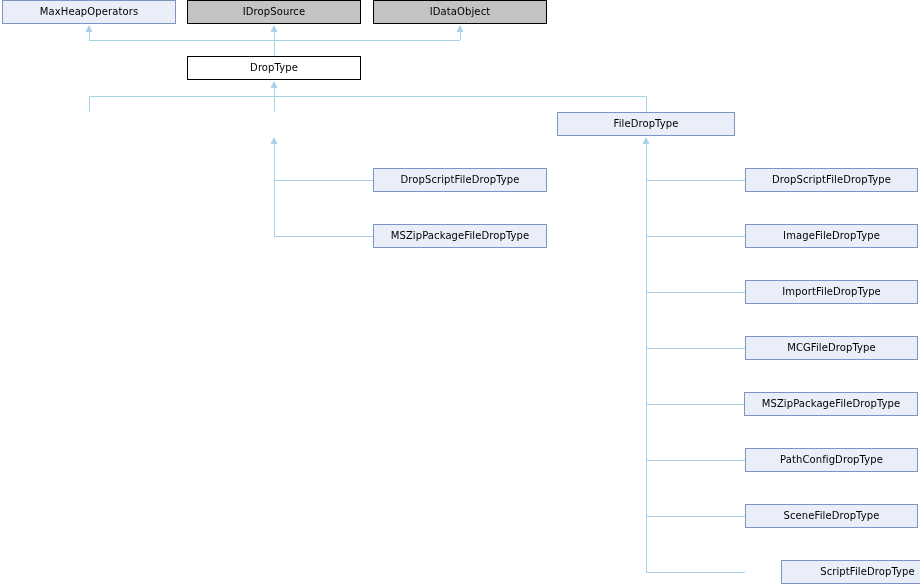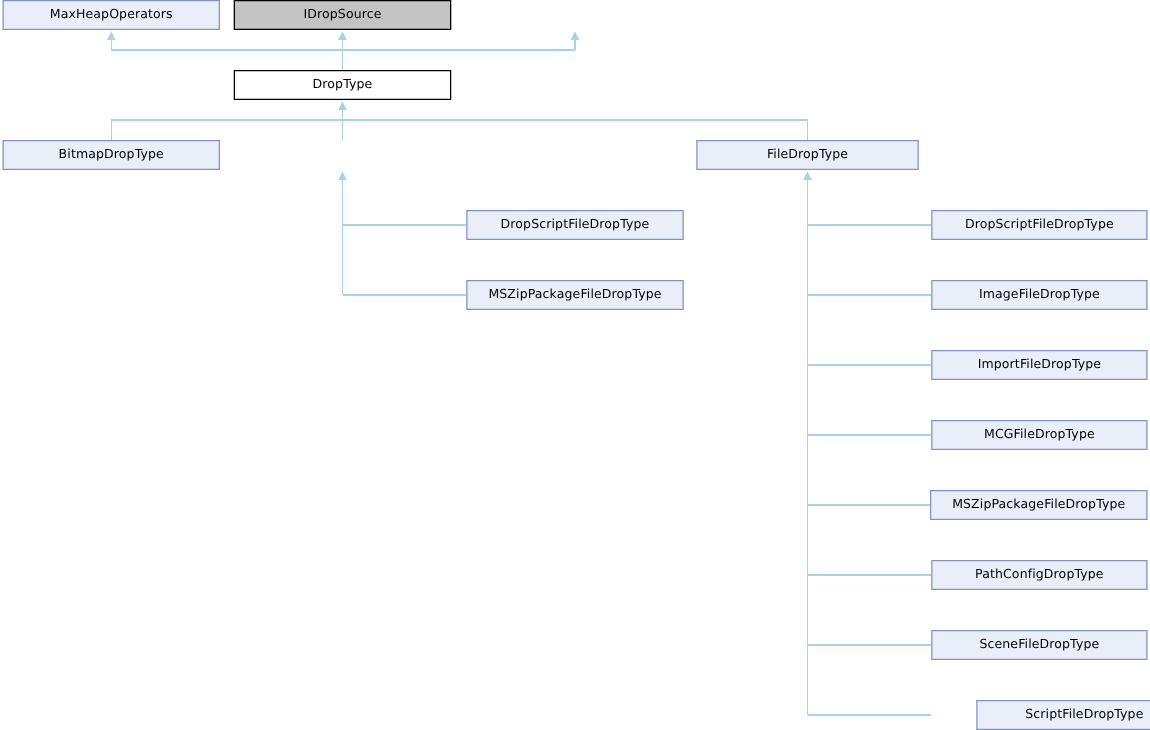--- a/index.html
+++ b/index.html
@@ -89,25 +89,25 @@
       <line x1="646" y1="460" x2="745" y2="460" stroke="#a9d2e8" stroke-width="1" shape-rendering="crispEdges"></line>
       <line x1="646" y1="516" x2="745" y2="516" stroke="#a9d2e8" stroke-width="1" shape-rendering="crispEdges"></line>
       <line x1="646" y1="572" x2="745" y2="572" stroke="#a9d2e8" stroke-width="1" shape-rendering="crispEdges"></line>
     </svg>
 <div class="node base" style="left: 2px; top: 0px; width: 174px; height: 24px;">
       <span class="node-label">MaxHeapOperators</span>
     </div>
     <div class="node iface" style="left: 187px; top: 0px; width: 174px; height: 24px;">
       <span class="node-label">IDropSource</span>
     </div>
+    <div class="node iface" style="left: 373px; top: 0px; width: 174px; height: 24px;">
+      <span class="node-label">IDataObject</span>
+    </div>
     <div class="node current" style="left: 187px; top: 56px; width: 174px; height: 24px;">
       <span class="node-label">DropType</span>
-    </div>
-    <div class="node base" style="left: 2px; top: 112px; width: 174px; height: 24px;">
-      <span class="node-label">BitmapDropType</span>
     </div>
     <div class="node base" style="left: 557px; top: 112px; width: 178px; height: 24px;">
       <span class="node-label">FileDropType</span>
     </div>
     <div class="node base" style="left: 373px; top: 168px; width: 174px; height: 24px;">
       <span class="node-label">DropScriptFileDropType</span>
     </div>
     <div class="node base" style="left: 373px; top: 224px; width: 174px; height: 24px;">
       <span class="node-label">MSZipPackageFileDropType</span>
     </div>

